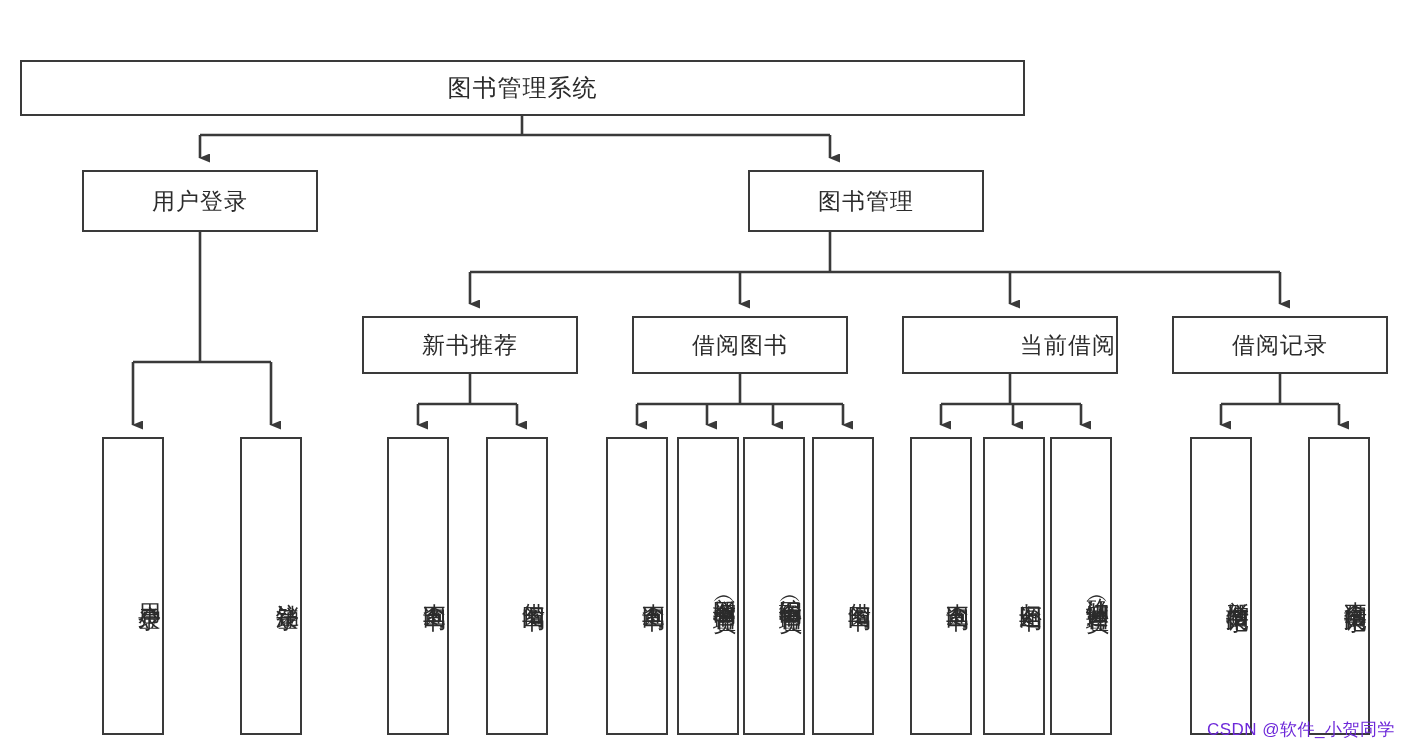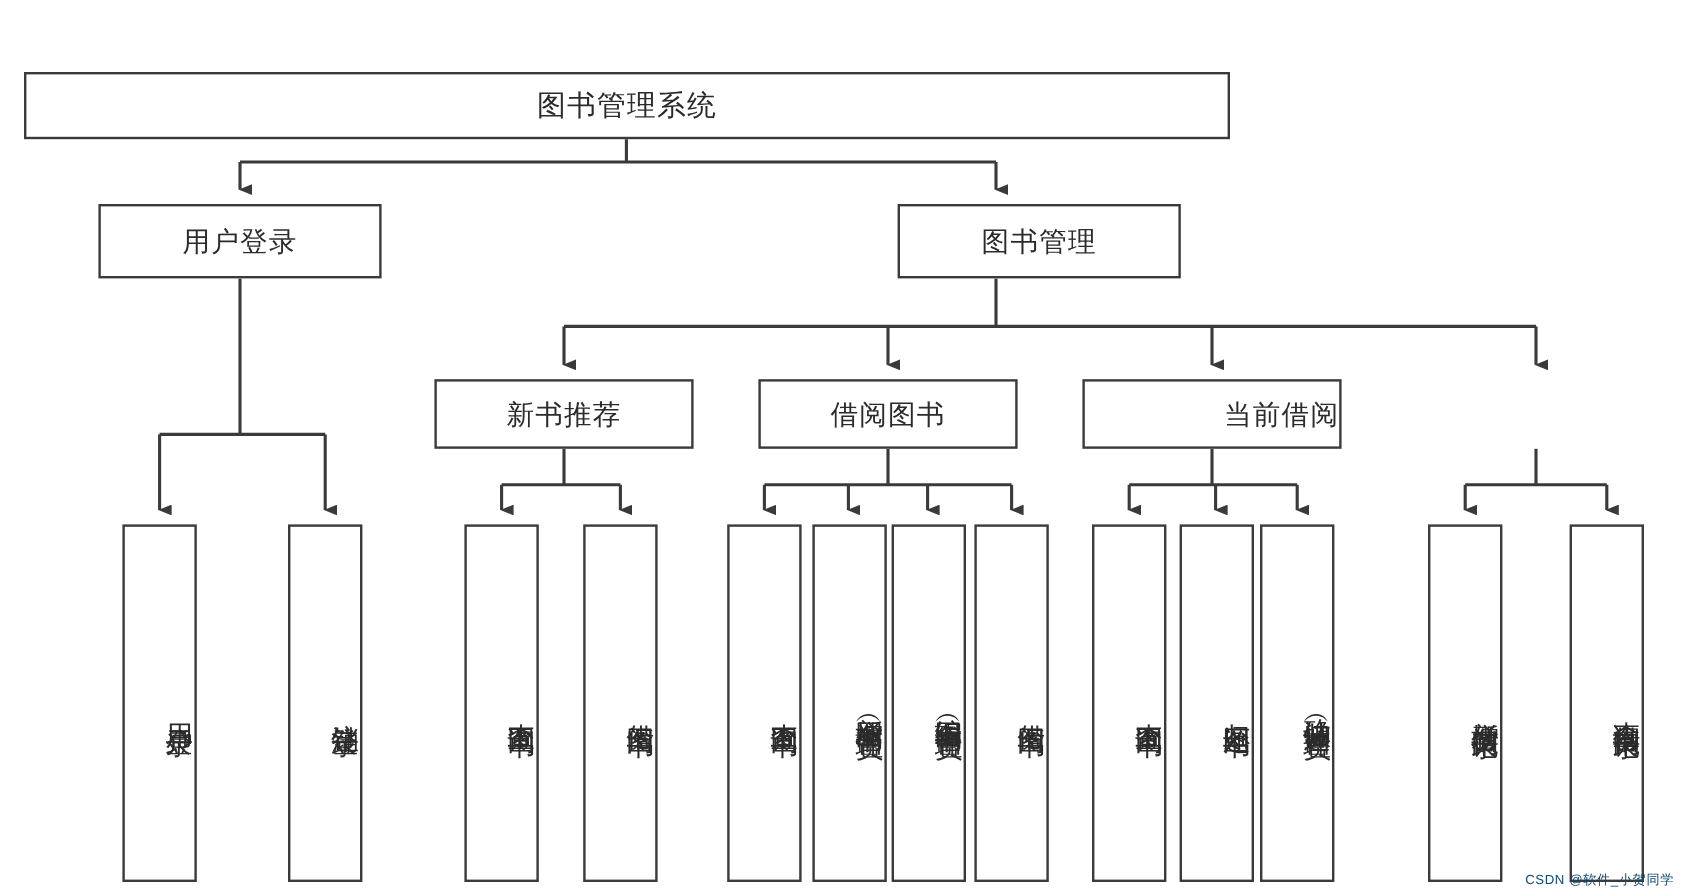--- a/index.html
+++ b/index.html
@@ -54,22 +54,22 @@
     line-height: 1.06;
   }
   .node.root {
     font-size: 24px;
     margin-top: 48px;
   }
   .watermark {
     position: absolute;
     right: 10px;
     bottom: 6px;
-    font-size: 11px;
-    color: #0c4a6e;
+    font-size: 17px;
+    color: #6d28d9;
     white-space: nowrap;
     letter-spacing: 0.5px;
   }
 </style>
 </head>
 <body>
 
 <div id="canvas">
 
   <svg id="wires" viewBox="0 0 1405 747">
@@ -135,20 +135,23 @@
 
   <div class="node horiz" style="left:362px; top:316px; width:216px; height:58px;">
     <span>新书推荐</span>
   </div>
   <div class="node horiz" style="left:632px; top:316px; width:216px; height:58px;">
     <span>借阅图书</span>
   </div>
   <div class="node horiz" style="left:902px; top:316px; width:216px; height:58px;justify-content:flex-end;">
     <span>当前借阅</span>
   </div>
+  <div class="node horiz" style="left:1172px; top:316px; width:216px; height:58px;">
+    <span>借阅记录</span>
+  </div>
 
   <div class="node vert" style="left:102px; top:437px; width:62px; height:298px;">
     <span>用户登录</span>
   </div>
   <div class="node vert" style="left:240px; top:437px; width:62px; height:298px;">
     <span>注销登录</span>
   </div>
 
   <div class="node vert" style="left:387px; top:437px; width:62px; height:298px;">
     <span>查询图书</span>

